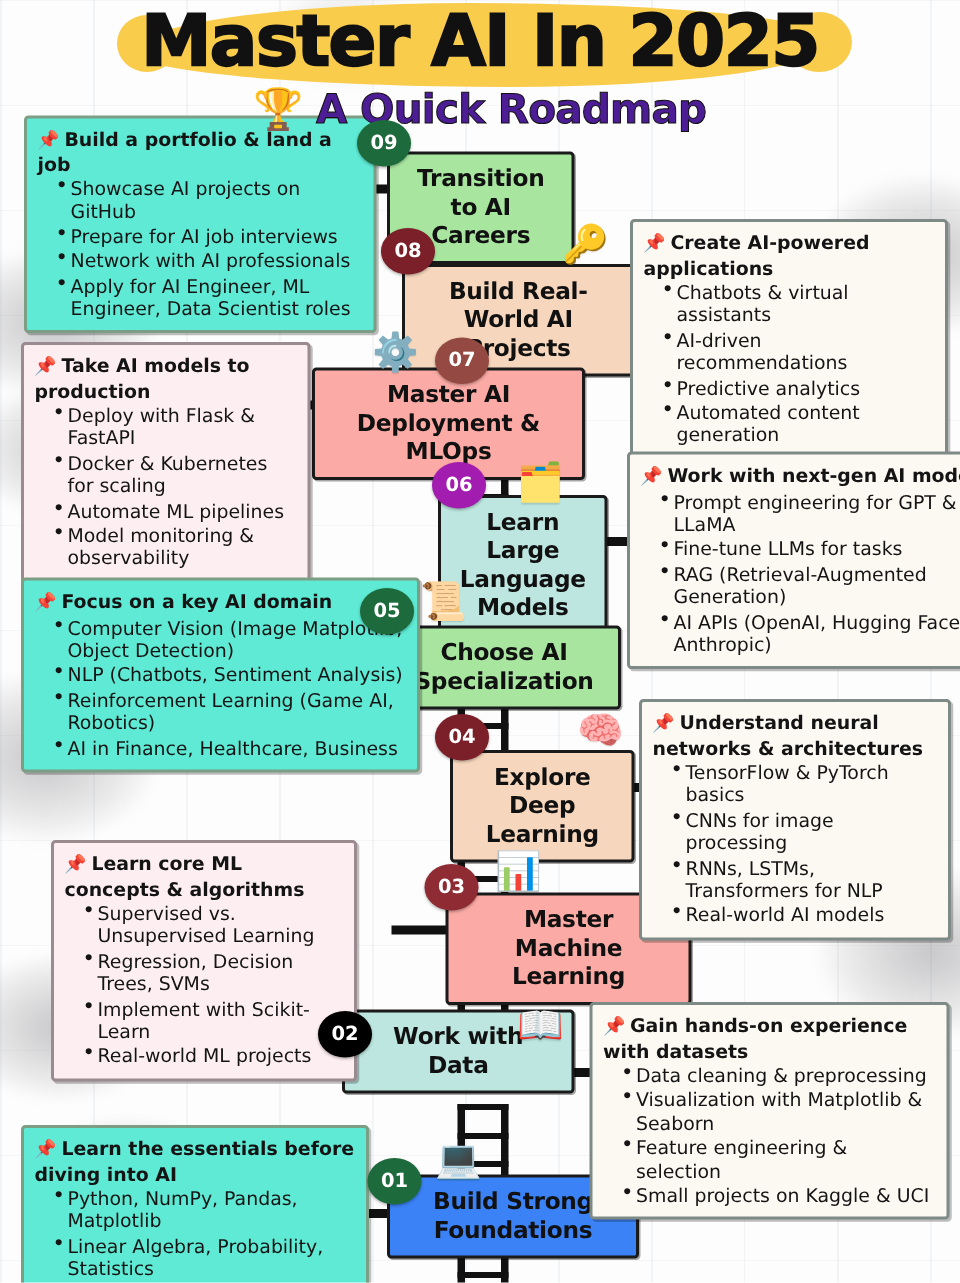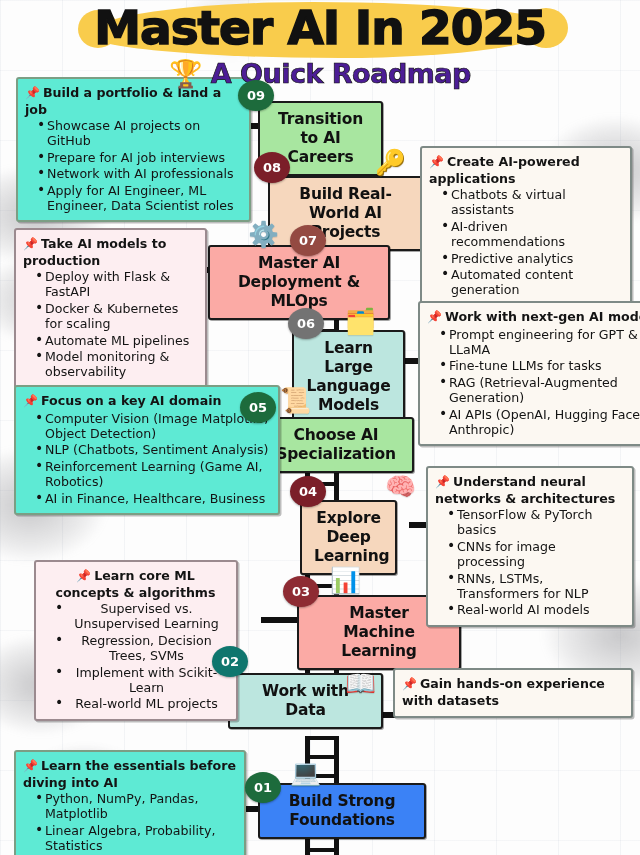--- a/index.html
+++ b/index.html
@@ -191,45 +191,45 @@
     <div class="stub" style="left: 406px; width: 23px; top: 198px;"></div>
     <div class="step" style="left: 208px; top: 245px;">
       <div class="step-box" style="width: 182px; background: rgb(251, 170, 165);">Master AI Deployment &amp; MLOps</div>
     </div>
     <div class="badge" style="left: 290px; top: 225px; position: absolute; background: rgb(148, 74, 66);">07</div>
     <div class="step-icon" style="left: 248px; top: 222px;">⚙️</div>
     <div class="stub" style="left: 176px; width: 38px; top: 267px;"></div>
     <div class="step" style="left: 292px; top: 330px;">
       <div class="step-box" style="width: 113px; background: rgb(188, 230, 223);">Learn Large Language Models (LLMs)</div>
     </div>
-    <div class="badge" style="left: 288px; top: 308px; position: absolute; background: #737373;">06</div>
+    <div class="badge" style="left: 288px; top: 308px; position: absolute; background: #a21caf;">06</div>
     <div class="step-icon" style="left: 345px; top: 309px;">🗂️</div>
     <div class="stub" style="left: 391px; width: 33px; top: 358px;"></div>
     <div class="step" style="left: 258px; top: 417px;">
       <div class="step-box" style="width: 156px; background: rgb(168, 230, 160);">Choose AI Specialization</div>
     </div>
     <div class="badge" style="left: 240px; top: 392px; position: absolute; background: rgb(29, 107, 60);">05</div>
     <div class="step-icon" style="left: 280px; top: 388px;">📜</div>
     <div class="stub" style="left: 234px; width: 30px; top: 439px;"></div>
     <div class="step" style="left: 300px; top: 500px;">
-      <div class="step-box" style="width: 97px; background: rgb(246, 215, 189);">Explore Deep Learning</div>
+      <div class="step-box" style="width: 123px; background: rgb(246, 215, 189);">Explore Deep Learning</div>
     </div>
     <div class="badge" style="left: 290px; top: 476px; position: absolute; background: rgb(123, 31, 41);">04</div>
     <div class="step-icon" style="left: 385px; top: 474px;">🧠</div>
     <div class="stub" style="left: 409px; width: 23px; top: 522px;"></div>
     <div class="step" style="left: 297px; top: 595px;">
       <div class="step-box" style="width: 164px; background: rgb(251, 170, 165);">Master Machine Learning</div>
     </div>
     <div class="badge" style="left: 283px; top: 576px; position: absolute; background: rgb(142, 43, 51);">03</div>
     <div class="step-icon" style="left: 330px; top: 568px;">📊</div>
     <div class="stub" style="left: 261px; width: 42px; top: 617px;"></div>
     <div class="step" style="left: 228px; top: 673px;">
       <div class="step-box" style="width: 155px; background: rgb(188, 230, 223);">Work with Data</div>
     </div>
-    <div class="badge" style="left: 212px; top: 646px; position: absolute; background: #0f766e;">02</div>
+    <div class="badge" style="left: 212px; top: 674px; position: absolute; background: #000000;">02</div>
     <div class="step-icon" style="left: 345px; top: 671px;">📖</div>
     <div class="stub" style="left: 369px; width: 30px; top: 712px;"></div>
     <div class="step" style="left: 258px; top: 783px;">
       <div class="step-box" style="width: 168px; background: #3b82f6;">Build Strong Foundations</div>
     </div>
     <div class="badge" style="left: 245px; top: 772px; position: absolute; background: rgb(29, 107, 60);">01</div>
     <div class="step-icon" style="left: 290px; top: 760px;">💻</div>
     <div class="stub" style="left: 232px; width: 32px; top: 806px;"></div>
   </div>
 <div id="notes-layer">
@@ -280,31 +280,37 @@
     </div>
     <div class="note cream" style="left: 426px; top: 466px; width: 208px;">
       <div class="note-head"><span class="pin">📌</span>Understand neural networks &amp; architectures</div>
       <ul>
         <li>TensorFlow &amp; PyTorch basics</li>
         <li>CNNs for image processing</li>
         <li>RNNs, LSTMs, Transformers for NLP</li>
         <li>Real-world AI models</li>
       </ul>
     </div>
-    <div class="note pink" style="left: 34px; top: 560px; width: 204px; text-align: center;">
+    <div class="note pink" style="left: 34px; top: 560px; width: 204px;">
       <div class="note-head"><span class="pin">📌</span>Learn core ML concepts &amp; algorithms</div>
       <ul>
         <li>Supervised vs. Unsupervised Learning</li>
         <li>Regression, Decision Trees, SVMs</li>
         <li>Implement with Scikit-Learn</li>
         <li>Real-world ML projects</li>
       </ul>
     </div>
     <div class="note cream" style="left: 393px; top: 668px; width: 240px;">
       <div class="note-head"><span class="pin">📌</span>Gain hands-on experience with datasets</div>
+      <ul>
+        <li>Data cleaning &amp; preprocessing</li>
+        <li>Visualization with Matplotlib &amp; Seaborn</li>
+        <li>Feature engineering &amp; selection</li>
+        <li>Small projects on Kaggle &amp; UCI</li>
+      </ul>
     </div>
     <div class="note green" style="left: 14px; top: 750px; width: 232px;">
       <div class="note-head"><span class="pin">📌</span>Learn the essentials before diving into AI</div>
       <ul>
         <li>Python, NumPy, Pandas, Matplotlib</li>
         <li>Linear Algebra, Probability, Statistics</li>
         <li>Data Structures &amp; Algorithms</li>
       </ul>
     </div>
   </div>

